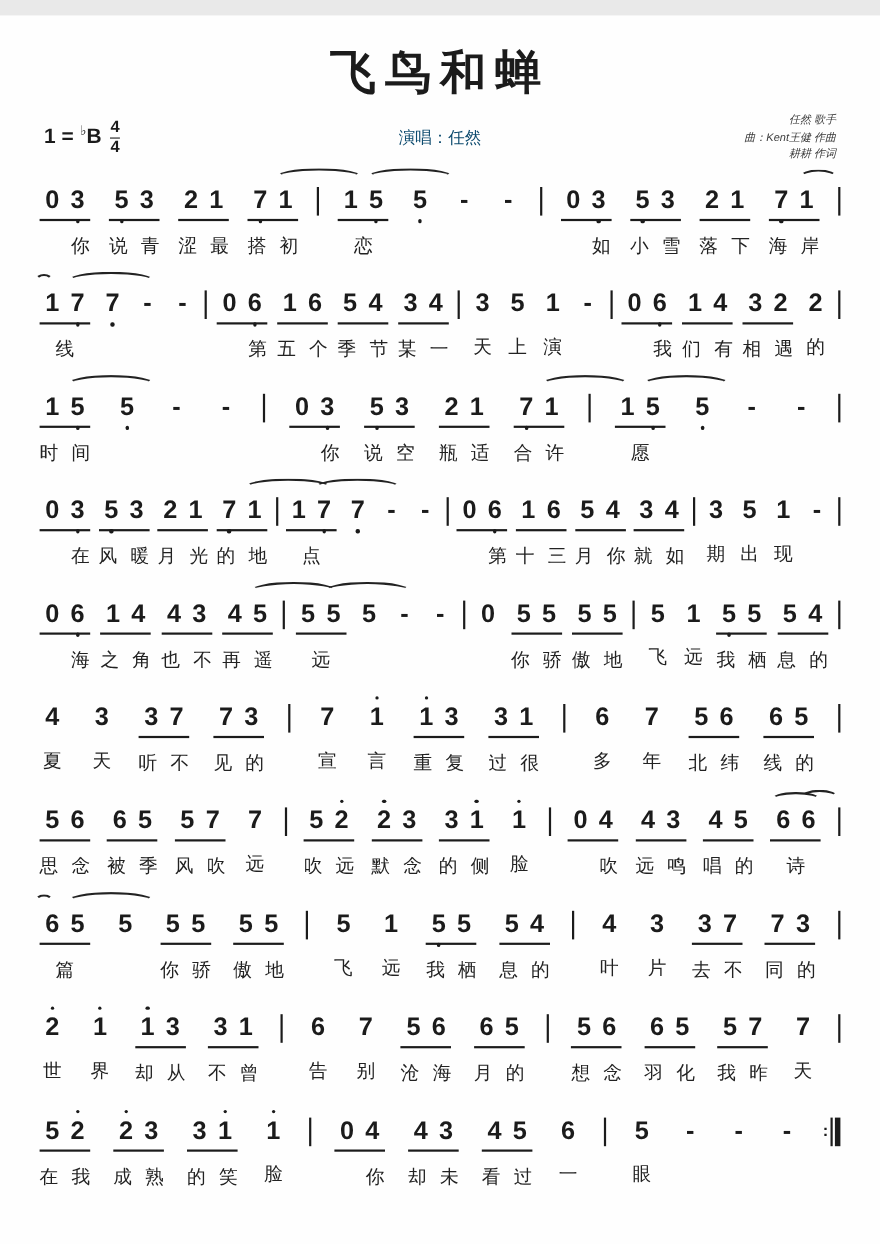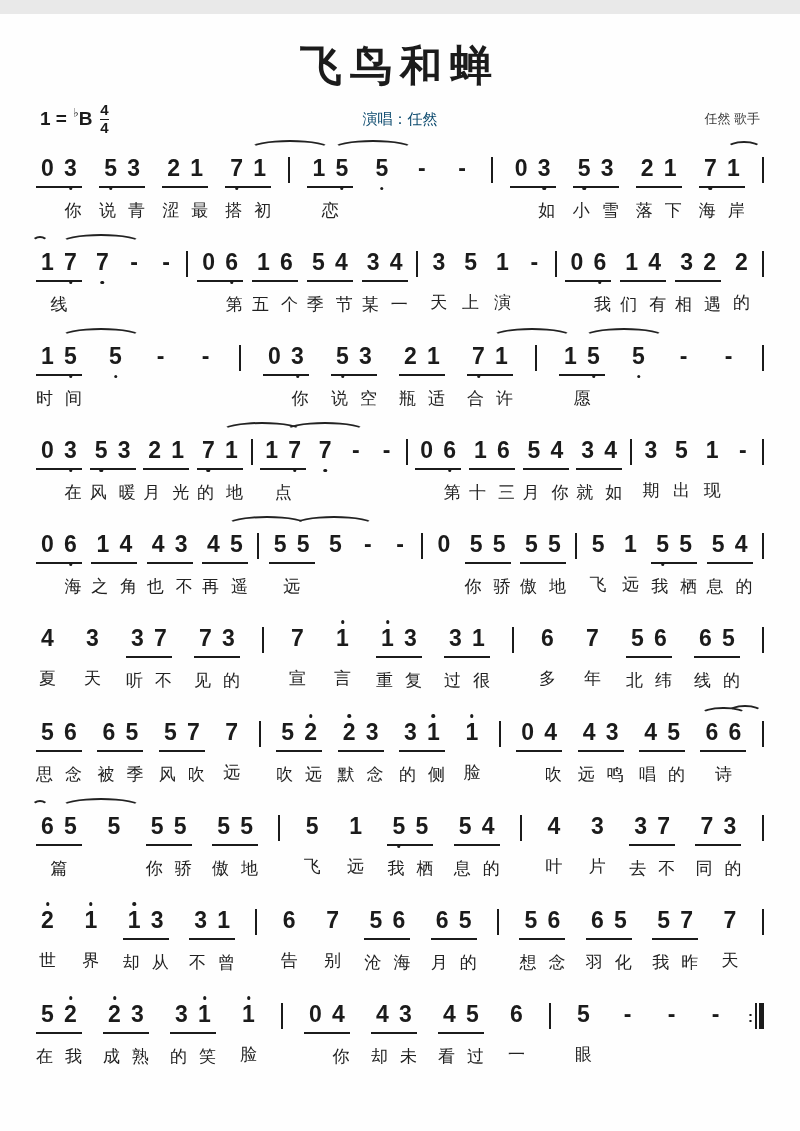--- a/index.html
+++ b/index.html
@@ -8,21 +8,21 @@
   
   .header{padding:24px 40px 0;}
   .title{text-align:center;font-size:42px;font-weight:700;margin:0 0 8px;letter-spacing:8px;}
   .meta{display:grid;grid-template-columns:1fr auto 1fr;align-items:center;}
   .key-sig{font-size:19px;font-weight:600;display:flex;align-items:center;}
   .key-sig .flat{font-size:12px;position:relative;top:-6px;margin-left:6px;}
   .ts{display:inline-flex;flex-direction:column;font-size:15px;font-weight:700;line-height:1.1;
       margin-left:8px;text-align:center;}
   .ts .bot{border-top:1.5px solid #1b1b1b;}
   .singer{font-size:15px;color:#0c4a6e;text-align:center;}
-  .credits{font-size:13px;color:#3a3a3a;text-align:right;line-height:1.55;}
+  .credits{font-size:10px;color:#3a3a3a;text-align:right;line-height:1.55;font-style:italic;}
   
   .score{padding:20px 36px 0;}
   .music-line{display:flex;justify-content:space-between;margin-bottom:28px;align-items:flex-start;}
   .token{display:flex;flex-direction:column;align-items:center;position:relative;}
   .note-row{height:30px;font-size:23px;font-weight:700;display:flex;align-items:flex-start;}
   .note-row.beam{border-bottom:2.5px solid #1b1b1b;}
   .d{position:relative;min-width:13px;text-align:center;margin:0 5px;line-height:25px;display:inline-block;}
   .oa{position:absolute;left:50%;transform:translateX(-50%);top:-6px;width:3.5px;height:3.5px;
       border-radius:50%;background:#1b1b1b;}
   .ob{position:absolute;left:50%;transform:translateX(-50%);bottom:-9px;width:3.5px;height:3.5px;
@@ -59,20 +59,22 @@
           <span class="flat">♭</span>
           <span>B</span>
         <span class="ts">
           <span>4</span>
           <span class="bot">4</span>
         </span>
       </div>
       <div class="singer">演唱：任然</div>
       <div class="credits">
         <div>任然 歌手</div>
+        <div>曲：Kent王健 作曲</div>
+        <div>耕耕 作词</div>
       </div>
     </div>
   </div>
   <div class="score">
       <div class="music-line">
         <div class="token">
           <div class="note-row beam">
             <span class="d">0</span>
             <span class="d">3<i class="ob"></i></span>
           </div>

